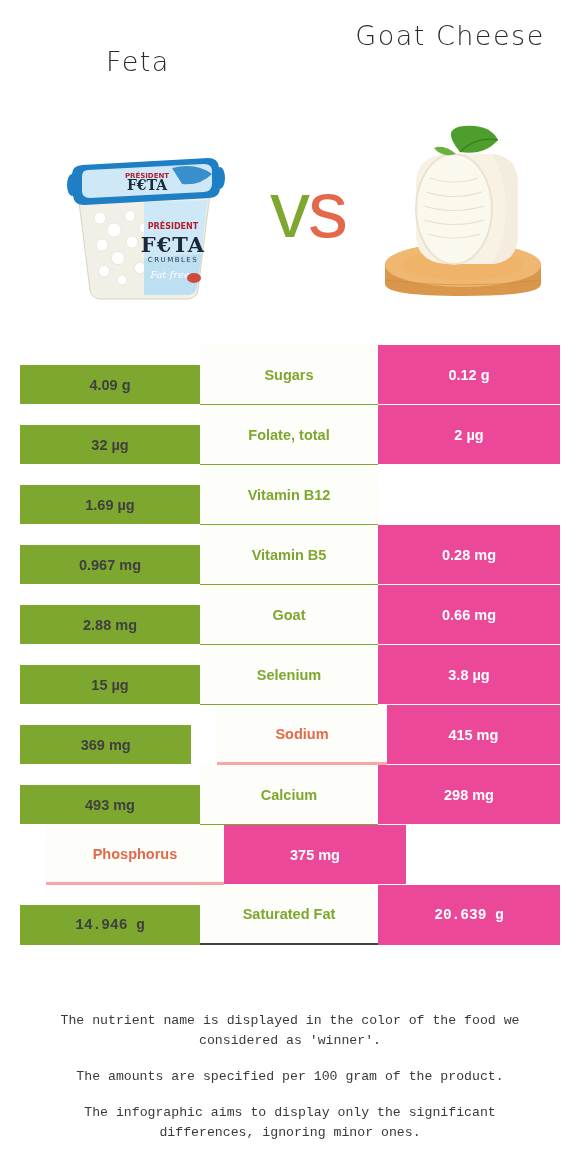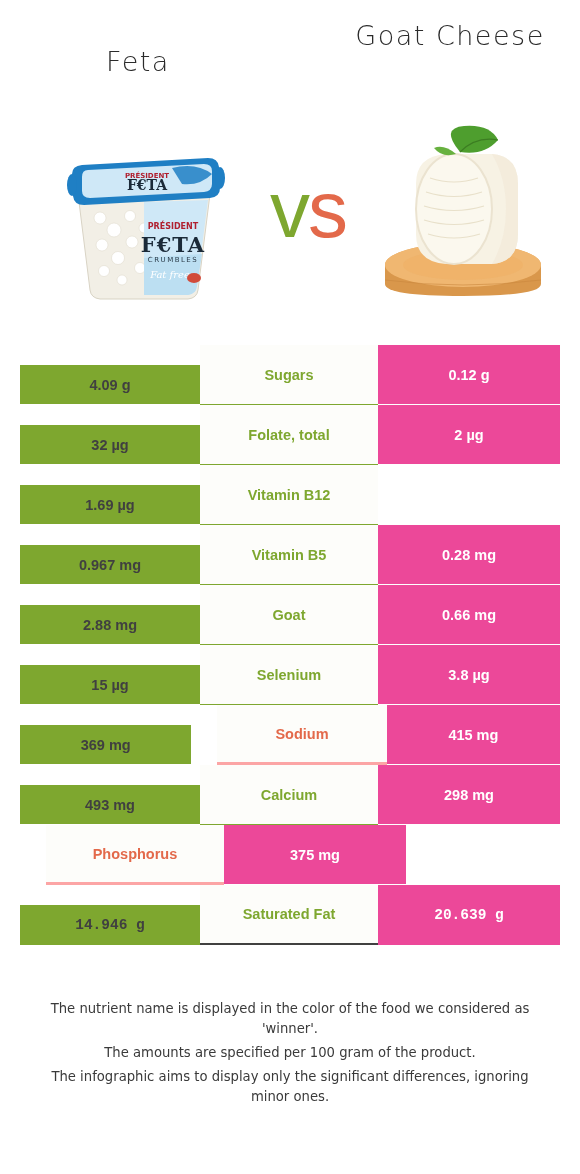--- a/index.html
+++ b/index.html
@@ -118,21 +118,21 @@
     position: absolute;
     left: 0;
     top: 995px;
     width: 580px;
     text-align: center;
     font-size: 13.2px;
     line-height: 1.52;
     color: #3a3a3a;
     font-family: "DejaVu Sans", sans-serif;
   }
-  .footer p { margin: 4px; padding: 0 38px; }
+  .footer p { margin: 16px; padding: 0 38px; font-family: Liberation Mono, monospace; }
 </style>
 </head>
 <body>
 
 <div class="header">
 
   <div class="title title-left">Feta</div>
   <div class="title title-right">Goat Cheese</div>
 
   <div class="product product-left">

